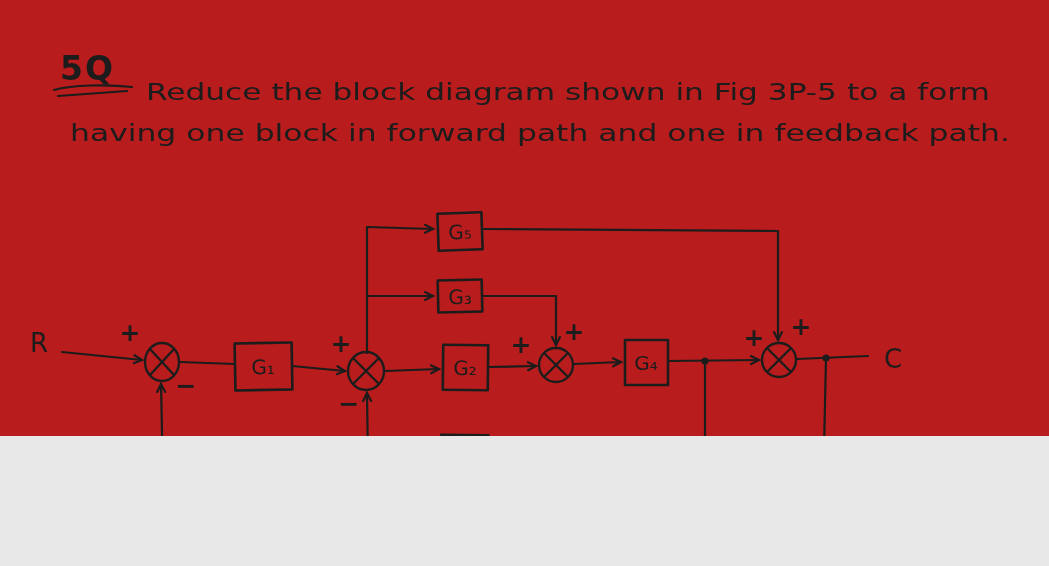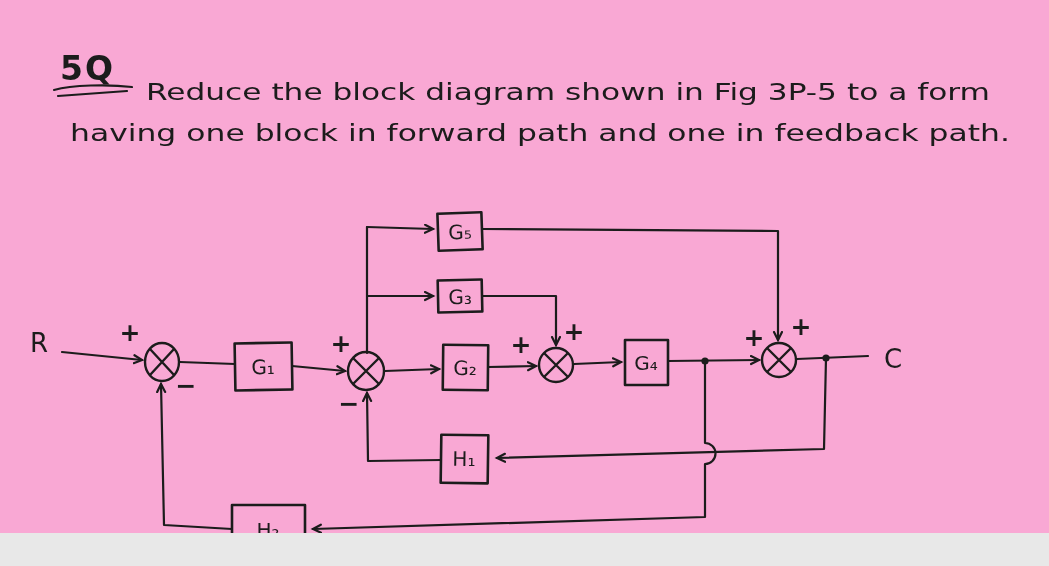--- a/index.html
+++ b/index.html
@@ -1,19 +1,19 @@
 <!DOCTYPE html>
 <html><head>
 <meta charset="utf-8">
 <style>
   html,body{margin:0;padding:0;background:#e8e8e8;}
   .page{
     position:relative;
-    width:1049px;height:533px;
-    background:#f9a8d4;
+    width:1049px;height:436px;
+    background:#b91c1c;
     overflow:hidden;
     font-family:"DejaVu Sans", sans-serif;
   }
   svg{position:absolute;left:0;top:0;}
   .ink-text{fill:#1c1c1c;}
   .wire{stroke:#1c1c1c;stroke-width:2.2;fill:none;stroke-linecap:round;stroke-linejoin:round;}
   .boxline{stroke:#1c1c1c;stroke-width:2.6;fill:none;stroke-linejoin:round;}
   .junction{stroke:#1c1c1c;stroke-width:2.4;fill:none;}
   .dot{fill:#1c1c1c;stroke:none;}
   .handtitle{font-size:33px;font-weight:bold;letter-spacing:2px;}

